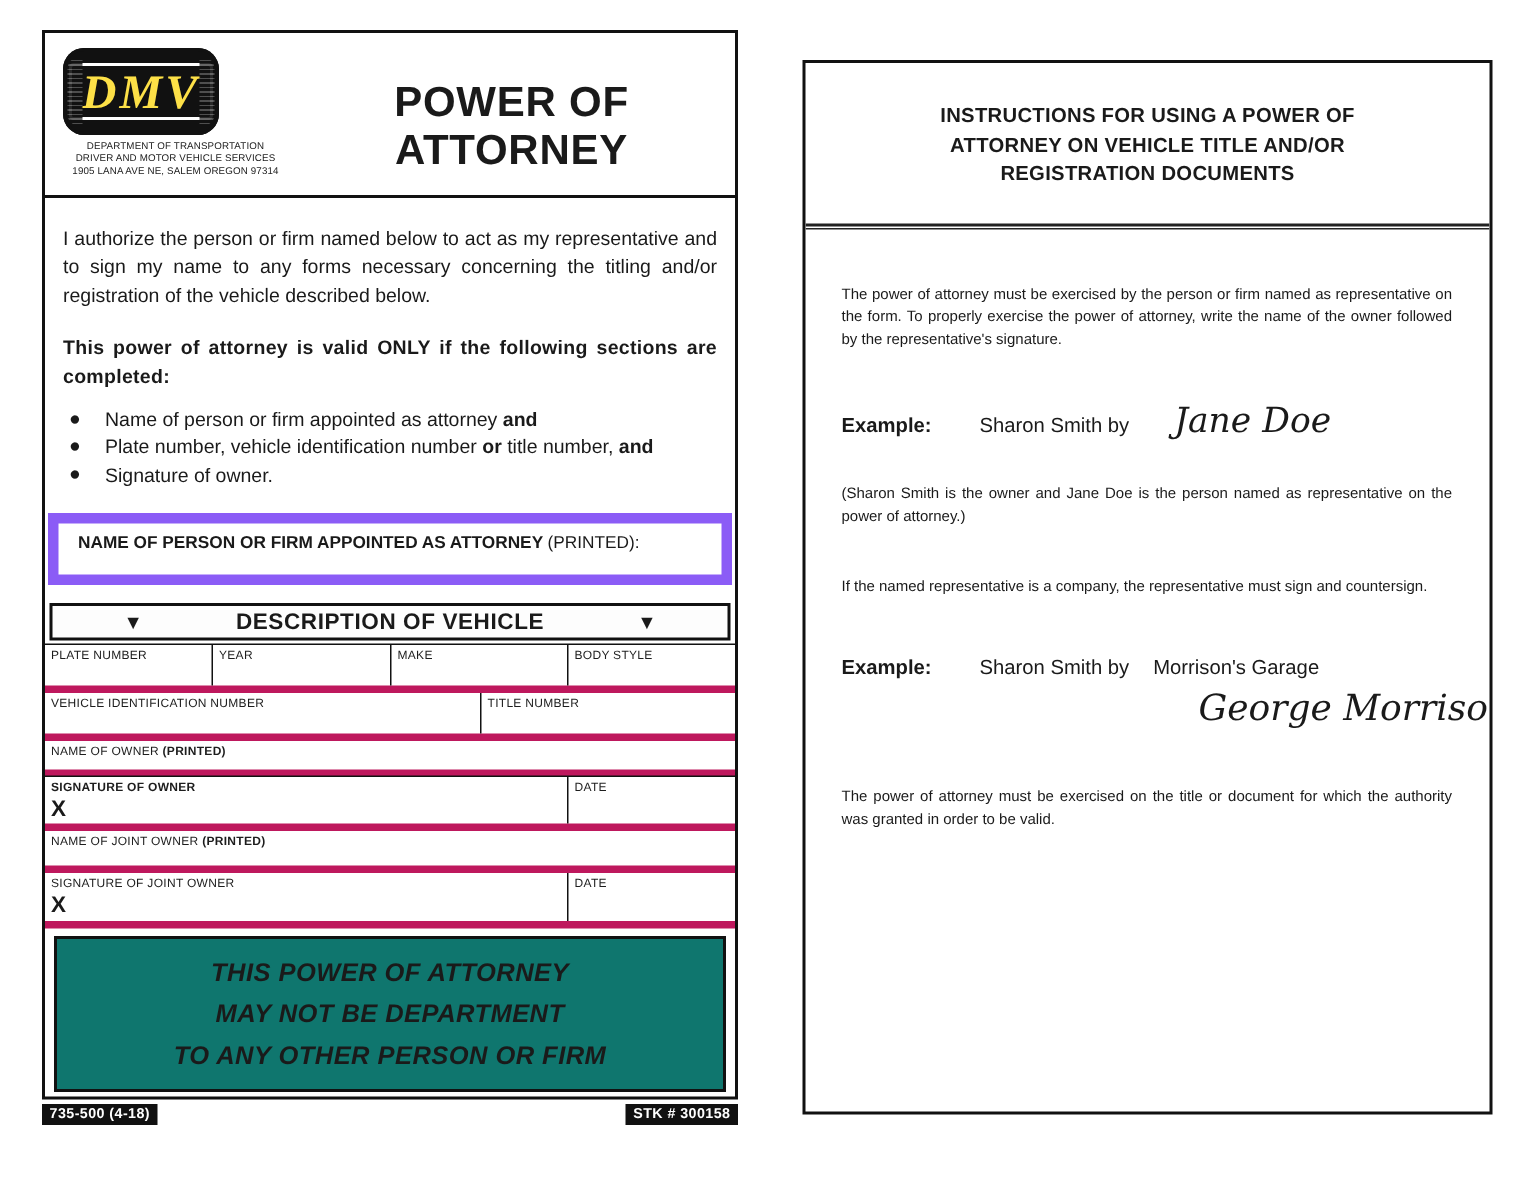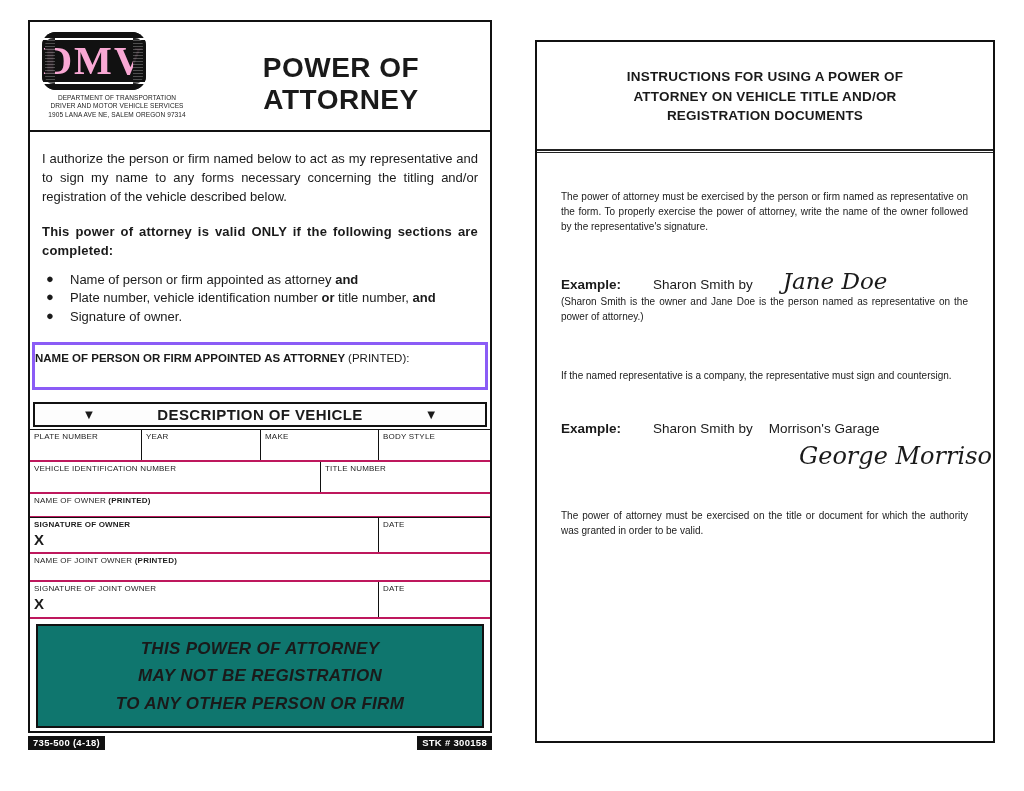--- a/index.html
+++ b/index.html
@@ -7,43 +7,43 @@
   .page { position:relative; width:1024px; height:791px; background:#fff; overflow:hidden; }
 
   
   .left-wrap { position:absolute; left:28px; top:20px; width:464px; }
   .form { border:2px solid #111; background:#fff; height:713px; overflow:hidden; position:relative; }
 
   .form-header { display:flex; align-items:flex-start; border-bottom:2px solid #111; height:110px; padding:10px 8px 0 12px; }
   .logo-block { width:158px; flex:0 0 auto; }
   .dmv-badge { width:104px; height:58px; background:#111; border-radius:14px; display:flex; align-items:center; justify-content:center; position:relative; box-shadow:inset 0 0 0 2px #111; }
   .dmv-inner { border:2px solid #fff; border-radius:3px; padding:1px 7px; }
-  .dmv-text { color:#f9a8d4; font-family:"Liberation Serif", serif; font-weight:bold; font-size:40px; letter-spacing:2px; line-height:1; }
+  .dmv-text { color:#fde047; font-family:"Liberation Serif", serif; font-weight:bold; font-size:32px; letter-spacing:2px; line-height:1;font-style:italic; }
   .dmv-stripes-l,.dmv-stripes-r { position:absolute; top:6px; bottom:6px; width:10px; background:repeating-linear-gradient(to bottom,#111 0 2px,#555 2px 3px); opacity:.9; }
   .dmv-stripes-l { left:3px; border-radius:8px 0 0 8px; }
   .dmv-stripes-r { right:3px; border-radius:0 8px 8px 0; }
   .logo-lines { margin-top:4px; width:150px; text-align:center; font-size:6.5px; line-height:1.3; letter-spacing:.1px; color:#222; }
   .form-title { flex:1; text-align:center; font-size:28px; font-weight:bold; letter-spacing:.5px; padding-top:20px; }
 
   .intro { margin:18px 12px 0 12px; font-size:13px; line-height:1.45; text-align:justify; }
   .valid-bold { margin:15px 12px 0 12px; font-size:13px; line-height:1.5; font-weight:bold; text-align:justify; letter-spacing:.2px; word-spacing:2px; }
   .bullets { margin:10px 12px 0 14px; list-style:none; }
   .bullets li { font-size:13px; line-height:1.45; padding-left:26px; position:relative; }
   .bullets li .dot { position:absolute; left:2px; top:-1px; font-size:13px; }
 
-  .attorney-box { margin:15px 2px 0 2px; border:3px solid #8b5cf6; height:48px; padding:3px 0; }
+  .attorney-box { margin:15px 2px 0 2px; border:7px solid #8b5cf6; height:48px; padding:3px 13px; }
   .attorney-label-b { font-size:11.5px; font-weight:bold; }
   .attorney-label-n { font-size:11.5px; font-weight:normal; }
 
   .desc-header { margin:12px 3px 0 3px; border:2px solid #111; height:25px; display:flex; align-items:center; justify-content:center; gap:62px; background:#fdfdfd; }
   .desc-header .tri { font-size:13px; line-height:1; }
   .desc-title { font-size:15px; font-weight:bold; letter-spacing:.4px; }
 
   .vtable { margin-top:2px; border-top:1px solid #111; }
-  .vrow { display:grid; border-bottom:2px solid #be185d; }
+  .vrow { display:grid; border-bottom:5px solid #be185d; }
   .vrow.r1 { grid-template-columns:111px 119px 118px 1fr; height:32px; }
   .vrow.r2 { grid-template-columns:290px 1fr; height:32px; }
   .vrow.r3 { grid-template-columns:1fr; height:24px; }
   .vrow.sig { grid-template-columns:348px 1fr; height:37px; }
   .vrow.r5 { grid-template-columns:1fr; height:28px; }
   .vrow.heavy-top { border-top:1px solid #111; margin-top:-1px; }
   .cell { padding:2px 4px; border-left:1px solid #111; overflow:hidden; }
   .cell:first-child { border-left:none; }
   .flabel { font-size:8px; letter-spacing:.2px; color:#1d1d1d; }
   .flabel b { font-weight:bold; }
@@ -63,22 +63,22 @@
   .instr-heading { margin-top:25px; text-align:center; font-size:13.5px; font-weight:bold; line-height:1.45; letter-spacing:.2px; }
   .double-rule { margin-top:23px; height:4px; border-top:2px solid #222; border-bottom:1px solid #222; }
   .instr-body { padding:0 25px 0 24px; }
   .instr-body p { font-size:10px; line-height:1.5; text-align:justify; }
   .p1 { margin-top:36px; }
   .example-row { display:flex; align-items:baseline; margin-top:34px; }
   .ex-label { font-size:13.5px; font-weight:bold; width:92px; flex:0 0 auto; }
   .ex-text { font-size:13.5px; }
   .script { font-family:"DejaVu Serif", serif; font-style:italic; }
   .ex1-sig { font-size:23px; margin-left:30px; position:relative; top:0; }
-  .paren { }
-  .p2 { margin-top:44px; }
+  .paren { margin-top:28px; }
+  .p2 { margin-top:32px; }
   .ex2-row { margin-top:38px; }
   .ex2-company { font-size:13.5px; margin-left:16px; }
   .ex2-sig-line { padding-left:238px; margin-top:6px; }
   .ex2-sig { font-size:24px; white-space:nowrap; }
   .p3 { margin-top:38px; }
 </style>
 </head>
 <body>
 
 <div class="page">
@@ -177,21 +177,21 @@
             <div class="xmark">X</div>
           </div>
           <div class="cell">
               <div class="flabel">DATE</div>
             </div>
         </div>
       </div>
 
       <div class="notice-box">
         <div class="notice-line">THIS POWER OF ATTORNEY</div>
-        <div class="notice-line">MAY NOT BE REGISTRATION</div>
+        <div class="notice-line">MAY NOT BE DEPARTMENT</div>
         <div class="notice-line">TO ANY OTHER PERSON OR FIRM</div>
       </div>
 
       <div class="see-instructions">(See instructions on back for exercising power of attorney.)</div>
     </div>
 
     <div class="badges">
       <span class="badge">735-500 (4-18)</span>
       <span class="badge">STK # 300158</span>
     </div>

